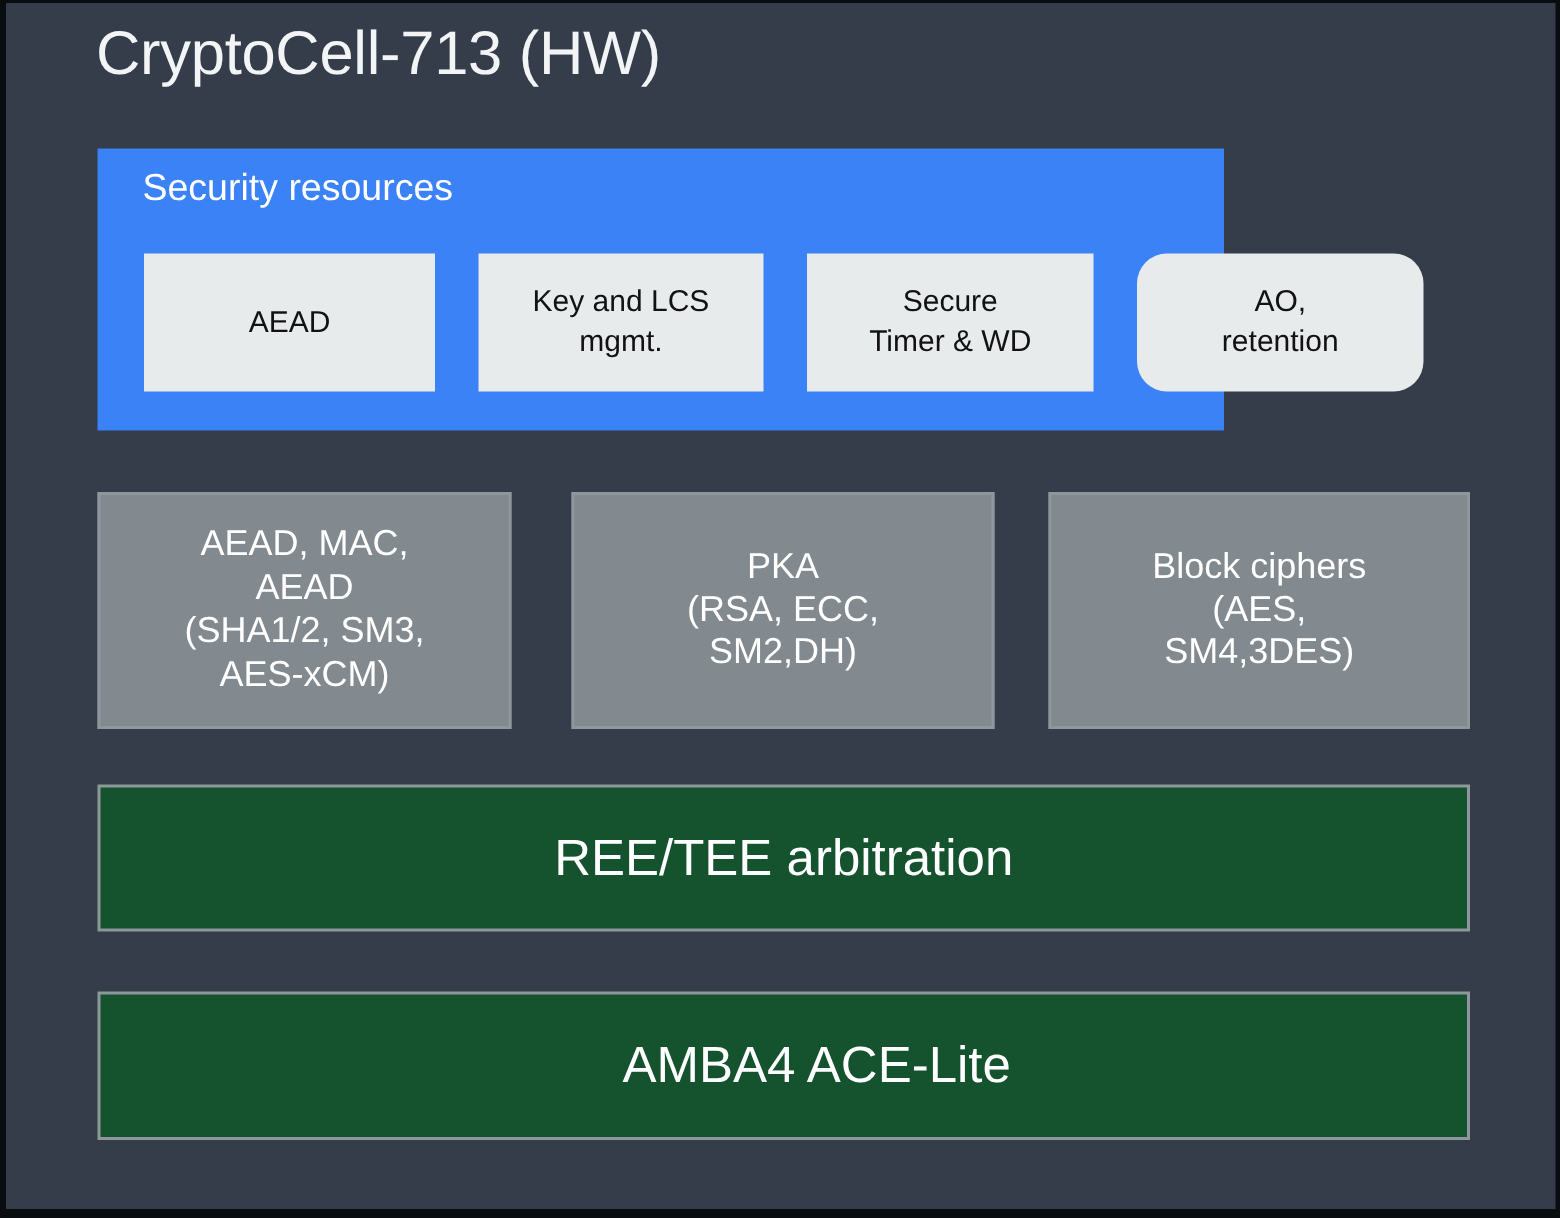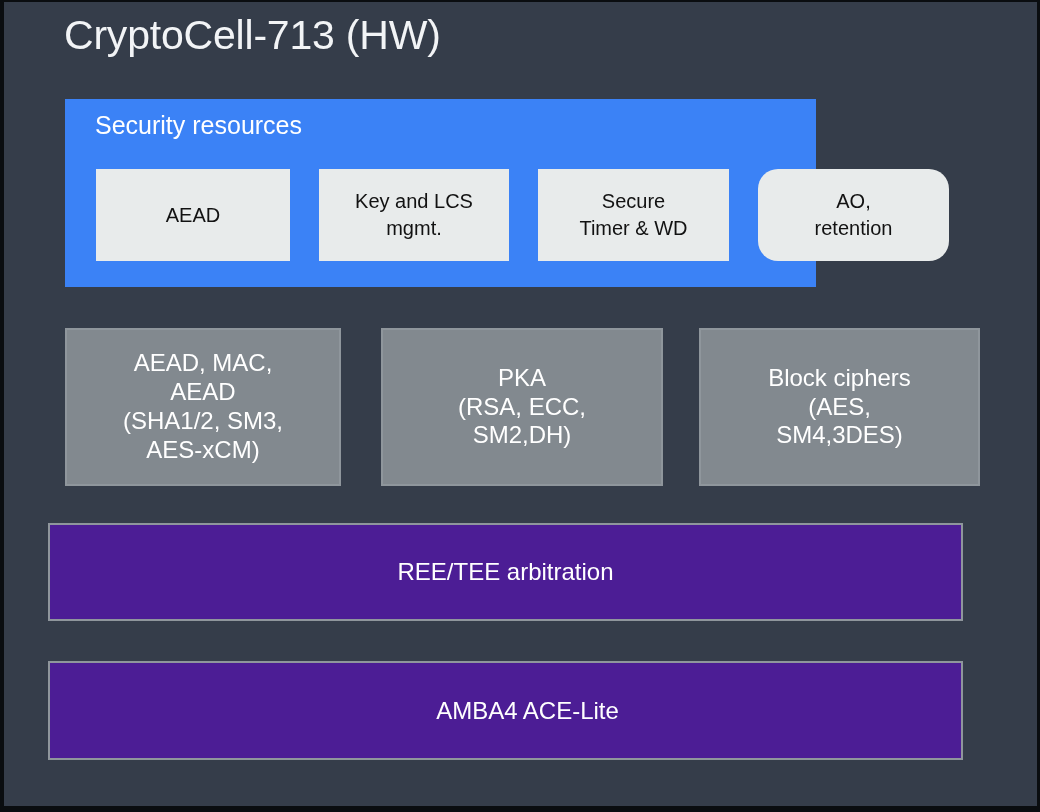--- a/index.html
+++ b/index.html
@@ -110,27 +110,27 @@
     text-align: center;
   }
   .engine-box .ln { display: block; }
   .engine-0 { left: 0px;   width: 276px; }
   .engine-1 { left: 316px; width: 282px; }
   .engine-2 { left: 634px; width: 281px; }
 
   
   .bar {
     position: absolute;
-    left: 44px;
+    left: 61px;
     width: 915px;
     box-sizing: border-box;
-    background: #4c1d95;
+    background: #14532d;
     border: 2px solid #8f969c;
     color: #ffffff;
-    font-size: 24px;
+    font-size: 34px;
     display: flex;
     align-items: center;
     justify-content: center;
     text-align: center;
   }
   #bar-arbitration { top: 521px; height: 98px; }
   #bar-bus        { top: 659px; height: 99px; padding-left: 44px; }
 </style>
 </head>
 <body>

